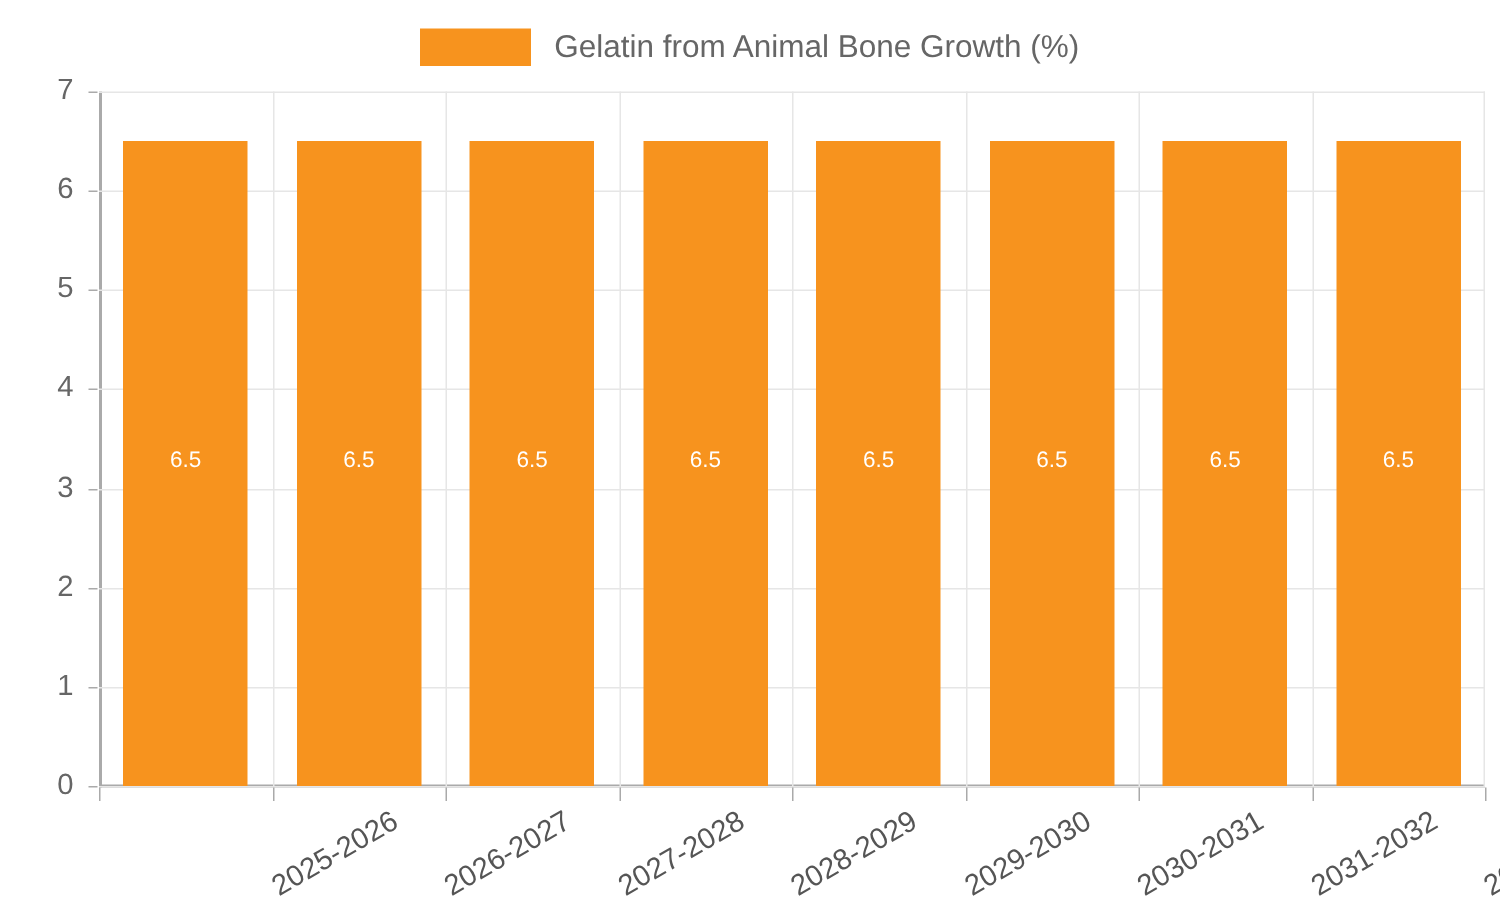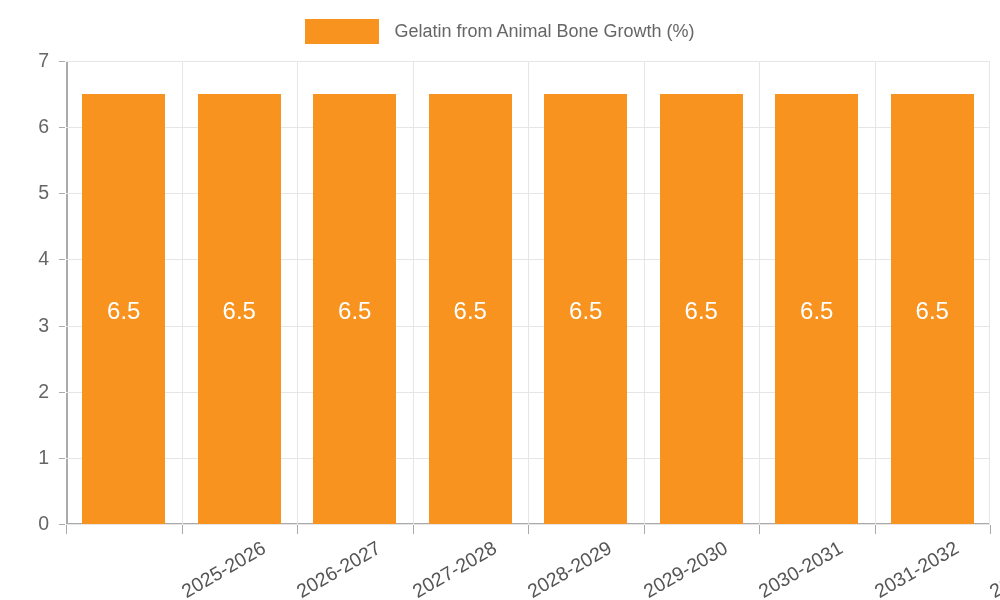--- a/index.html
+++ b/index.html
@@ -31,21 +31,21 @@
     display: flex;
     align-items: center;
     justify-content: center;
   }
   .legend-swatch {
     width: 74px;
     height: 25px;
     margin-right: 15px;
   }
   .legend-label {
-    font-size: 18px;
+    font-size: 21px;
     color: #666666;
     line-height: 1;
     white-space: nowrap;
   }
 
   
   .plot {
     position: absolute;
     left: 66px;
     top: 61px;
@@ -105,21 +105,21 @@
   
   .bar {
     position: absolute;
     bottom: 0;
   }
   .bar-value {
     position: absolute;
     left: 0;
     width: 100%;
     text-align: center;
-    font-size: 24px;
+    font-size: 15px;
     color: #ffffff;
     line-height: 1;
   }
 
   
   .xtick-mark {
     position: absolute;
     top: 525px;
     width: 1px;
     height: 9px;

